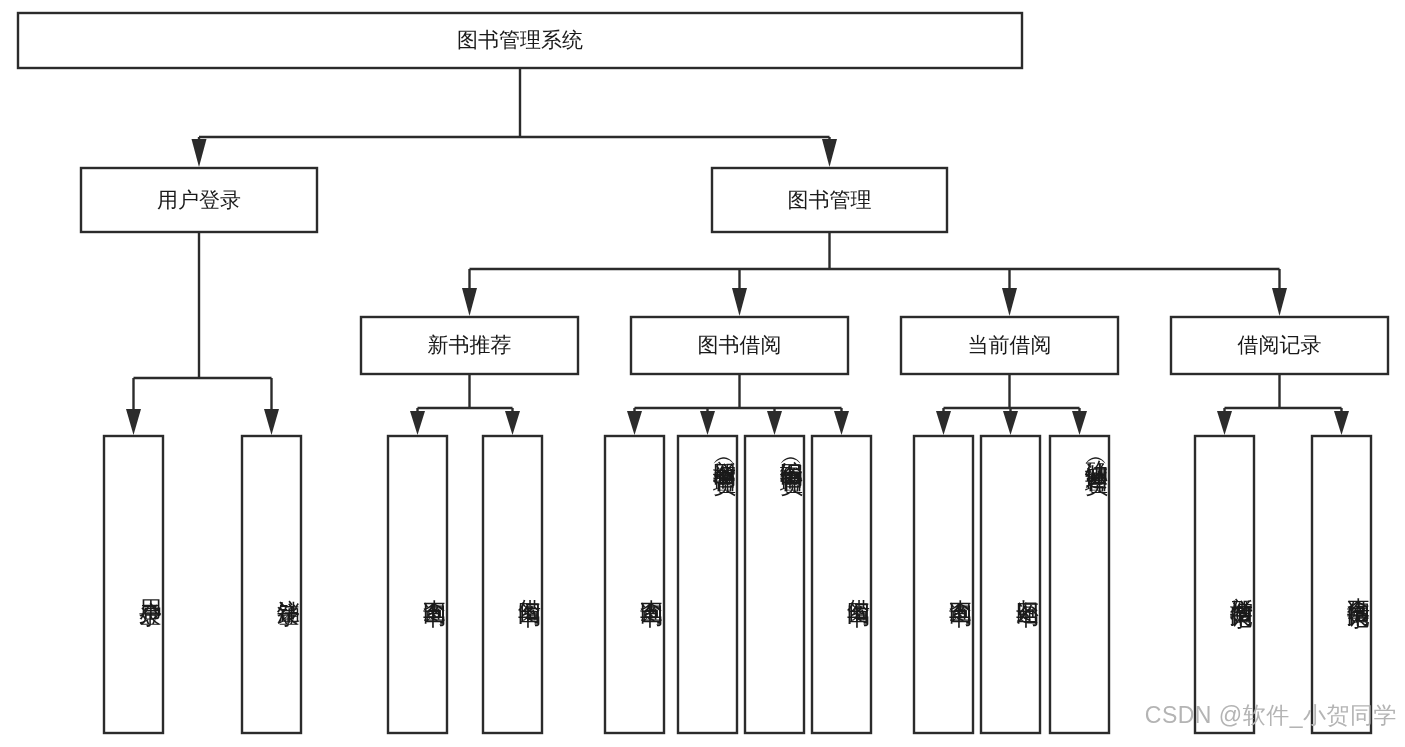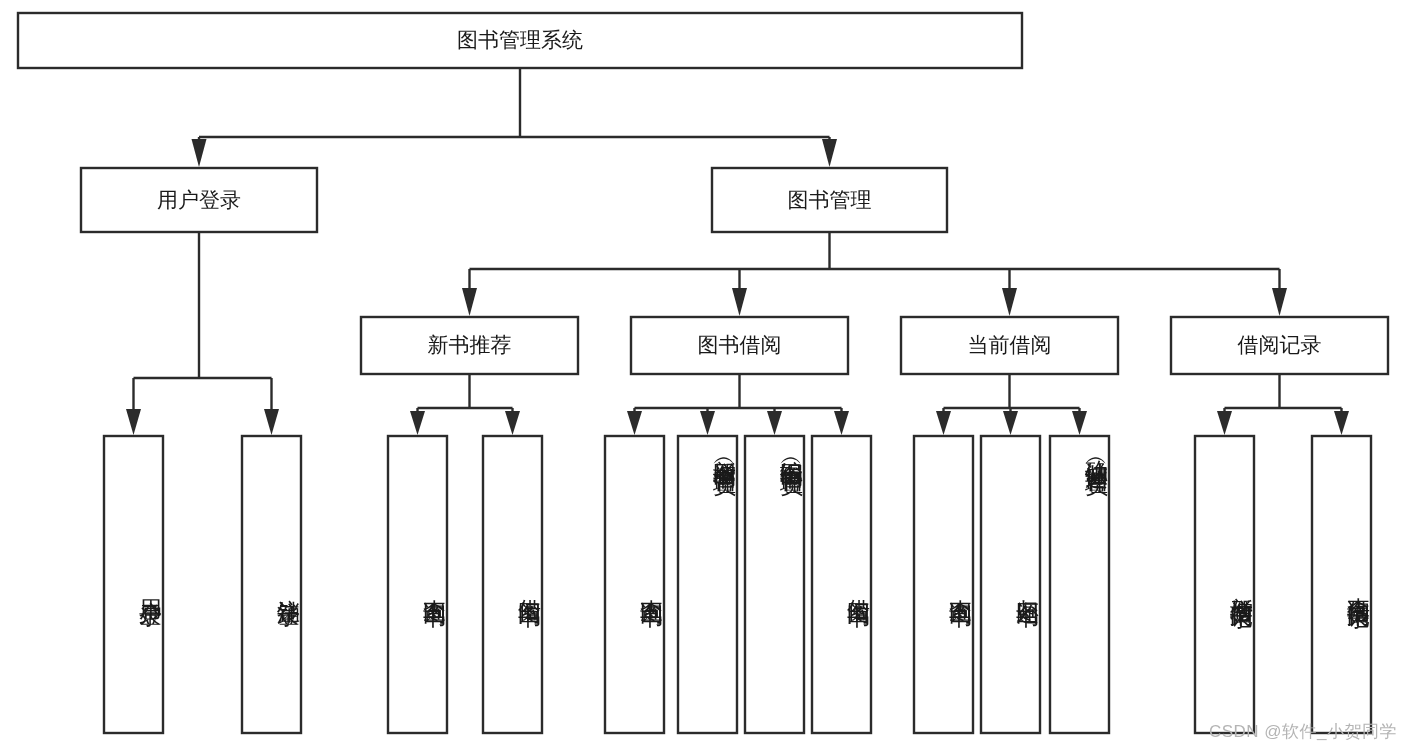--- a/index.html
+++ b/index.html
@@ -59,23 +59,23 @@
     display: flex;
     justify-content: center;
     pointer-events: none;
   }
   .leaf-label-wrap.align-start {
     justify-content: flex-start;
   }
   .watermark {
     position: absolute;
     right: 8px;
-    bottom: 4px;
-    font-family: "Liberation Sans", "DejaVu Sans", sans-serif;
-    font-size: 17px;
+    bottom: 16px;
+    font-family: "Liberation Sans", "DejaVu Sans", sans-serif;
+    font-size: 23px;
     color: #b4b4b4;
     white-space: nowrap;
     letter-spacing: 0.5px;
   }
 </style>
 </head>
 <body>
 
 <div id="stage">
 

